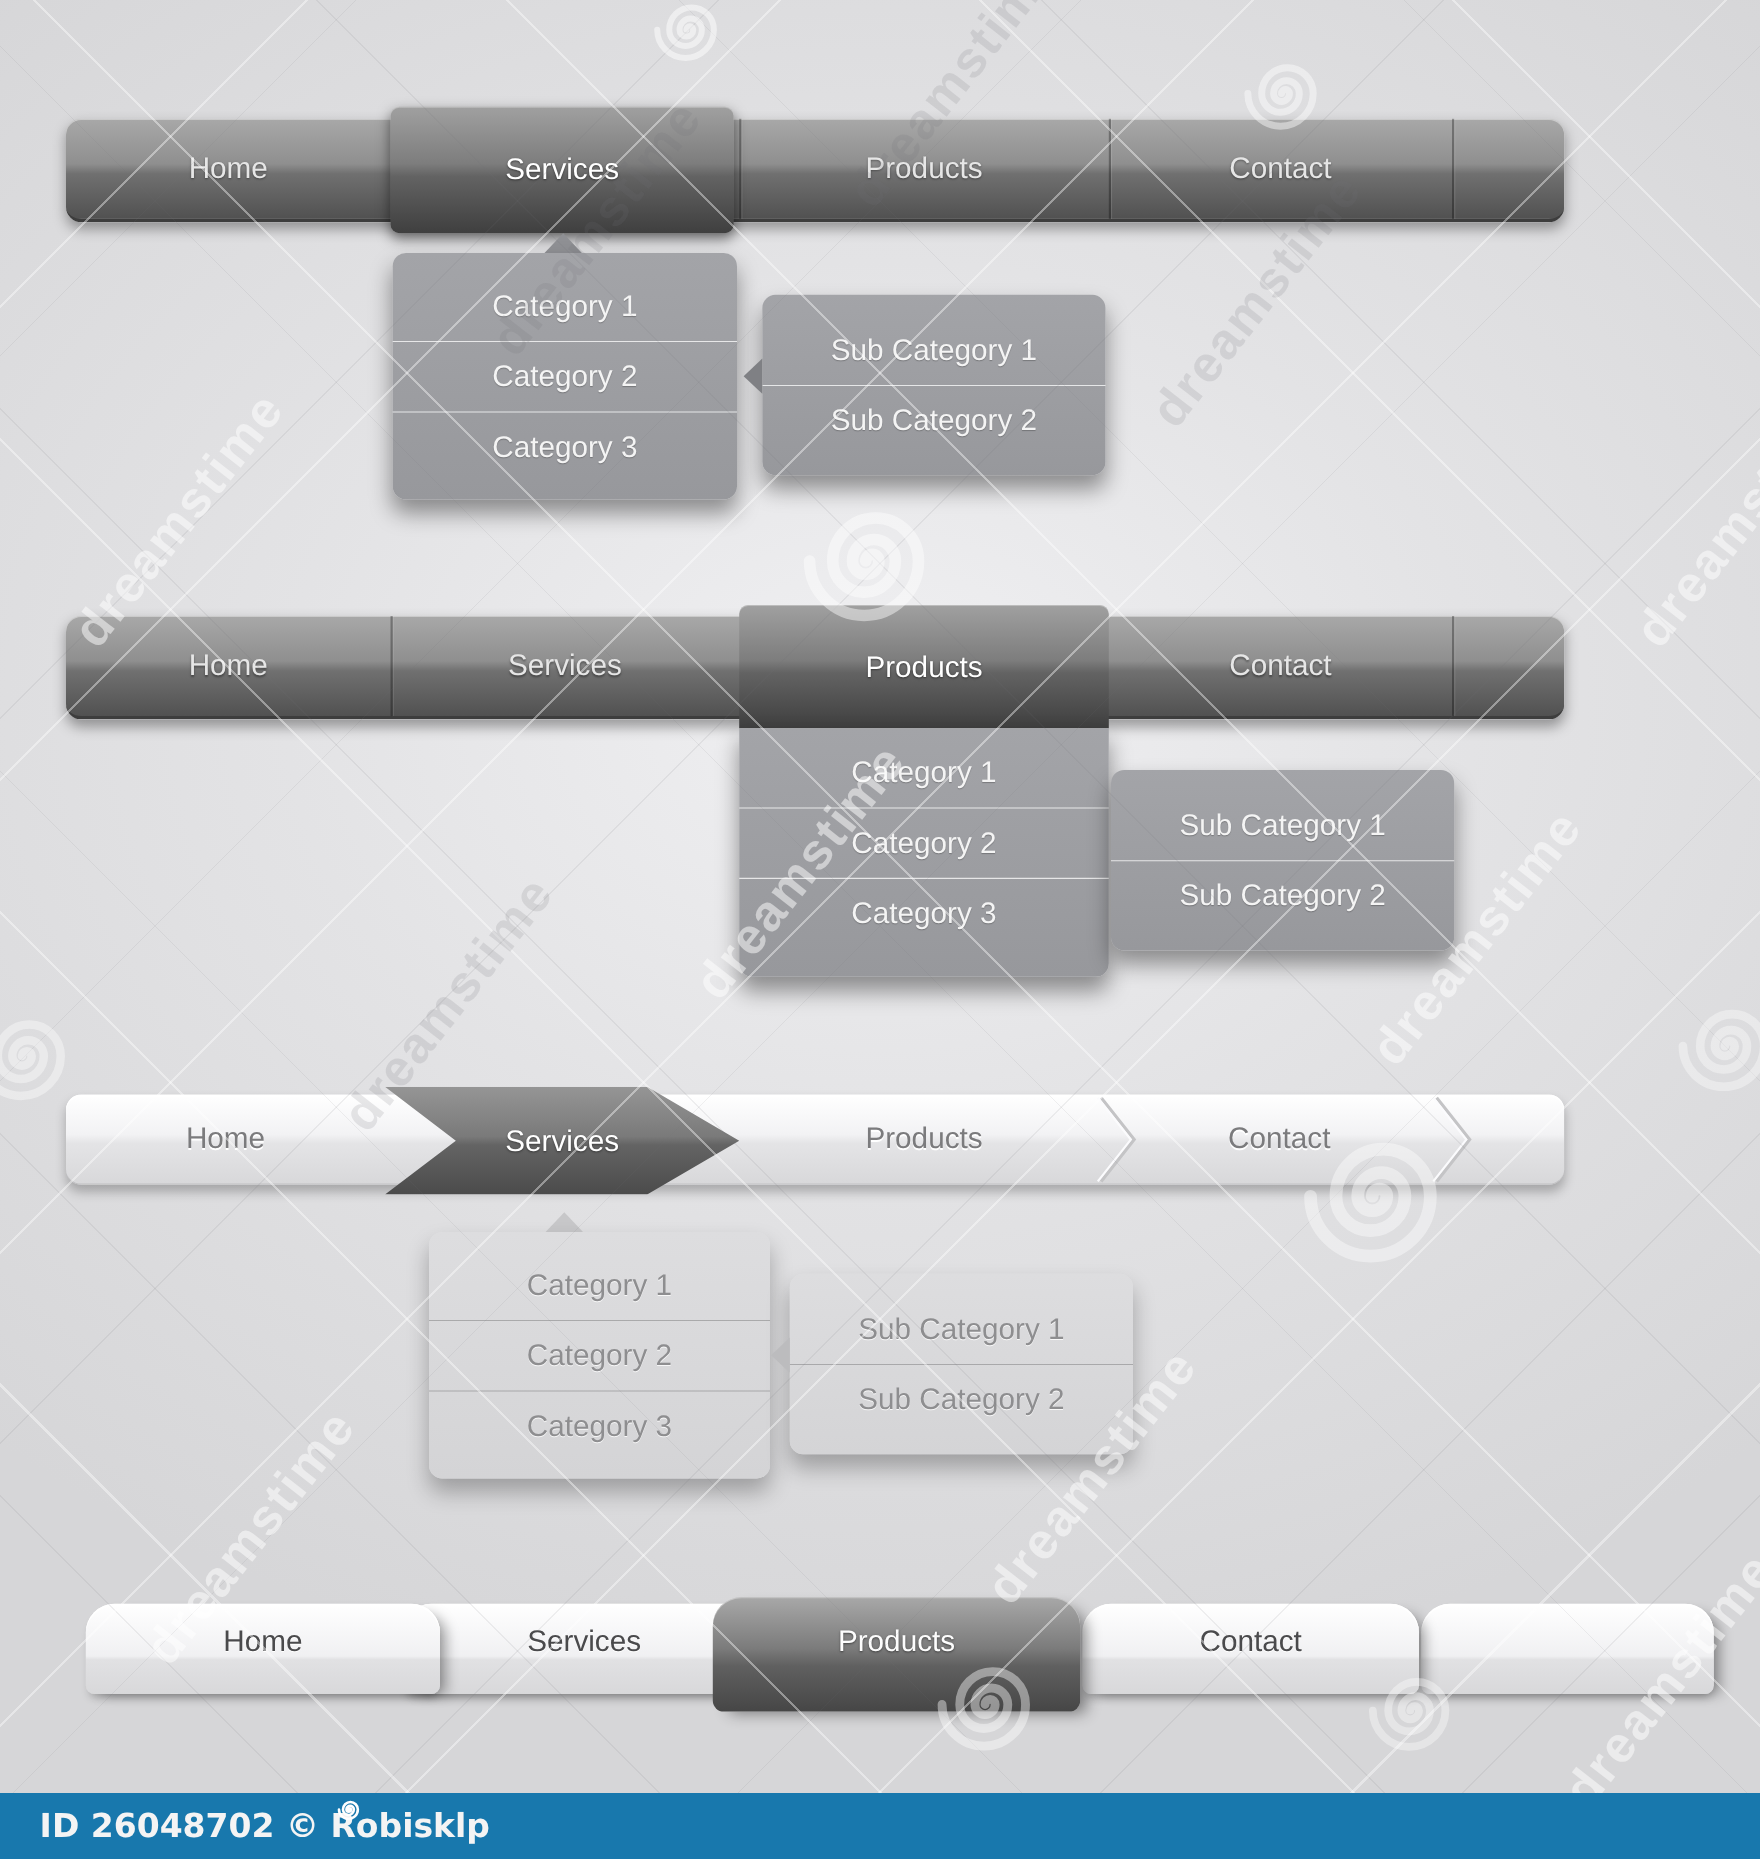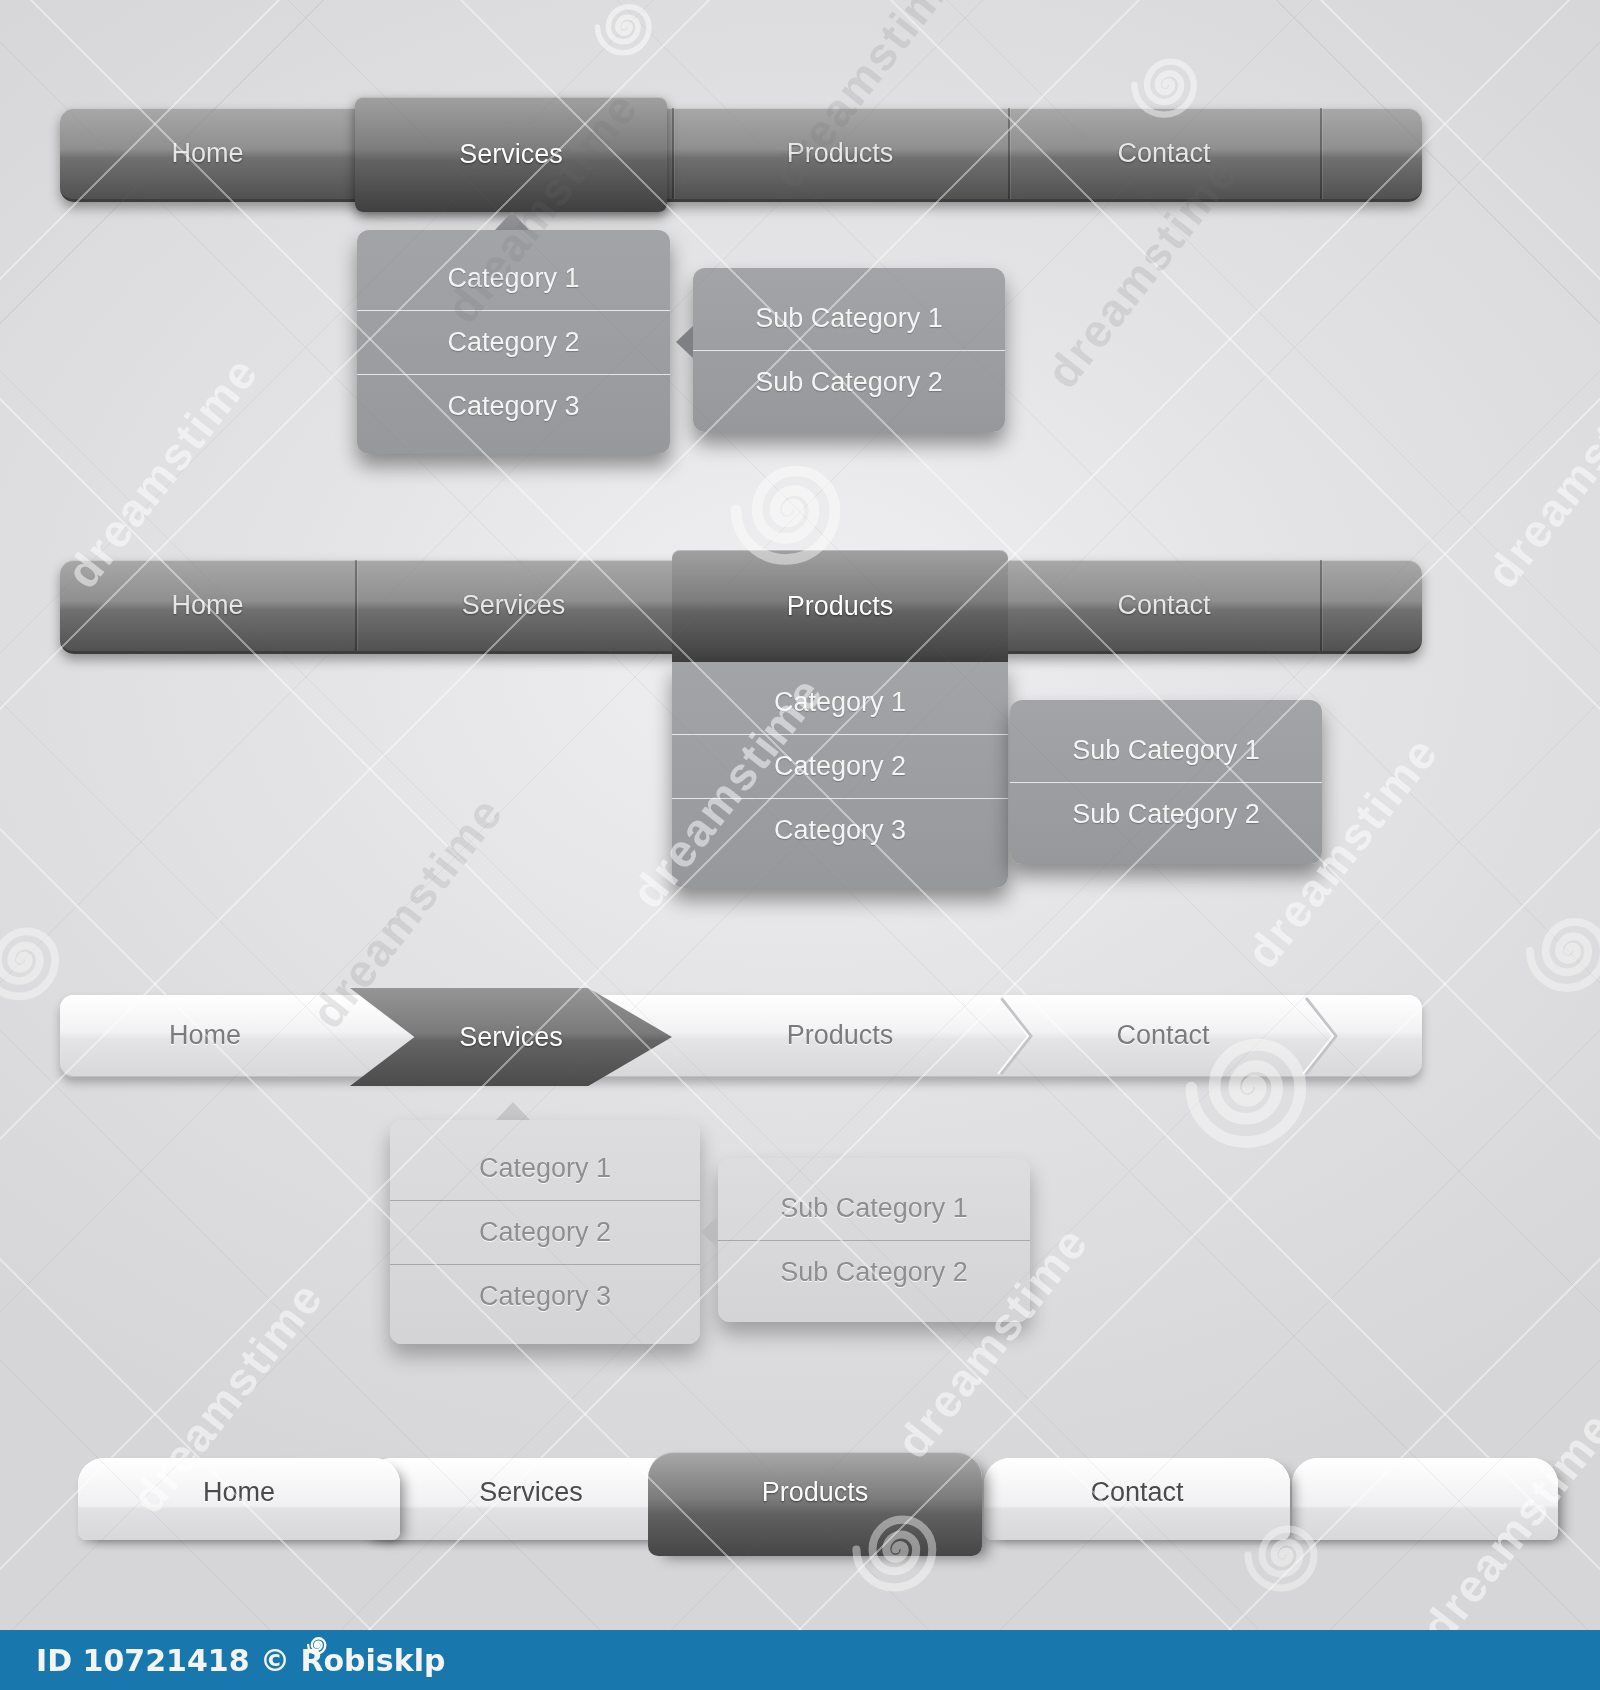--- a/index.html
+++ b/index.html
@@ -292,19 +292,19 @@
     <span class="wm-text" style="left:620px;top:885px;">dreamstime</span>
     <span class="wm-text" style="left:885px;top:1435px;">dreamstime</span>
     <span class="wm-text dark" style="left:1035px;top:365px;">dreamstime</span>
     <span class="wm-text" style="left:1235px;top:945px;">dreamstime</span>
     <span class="wm-text" style="left:1475px;top:565px;">dreamstime</span>
     <span class="wm-text dark" style="left:760px;top:165px;">dreamstime</span>
     <span class="wm-text" style="left:1410px;top:1620px;">dreamstime</span>
   </div>
 
   <div class="footer" style="background:#1878ad;">
-    <span class="footer-credit">ID 10721418 © Robisklp</span>
+    <span class="footer-credit">ID 26048702 © Robisklp</span>
     <svg style="position:absolute;left:304px;top:2px;width:26px;height:26px;" viewBox="0 0 100 100">
         <path d="M50 50a4 4 0 0 1 8 0a8 8 0 0 1-16 0a13 13 0 0 1 26 0a19 19 0 0 1-38 0a26 26 0 0 1 52 0a33 33 0 0 1-66 0" fill="none" stroke="#ffffff" stroke-width="9" stroke-linecap="round"></path>
       </svg>
   </div>
 
 </div>
 
 </body></html>

